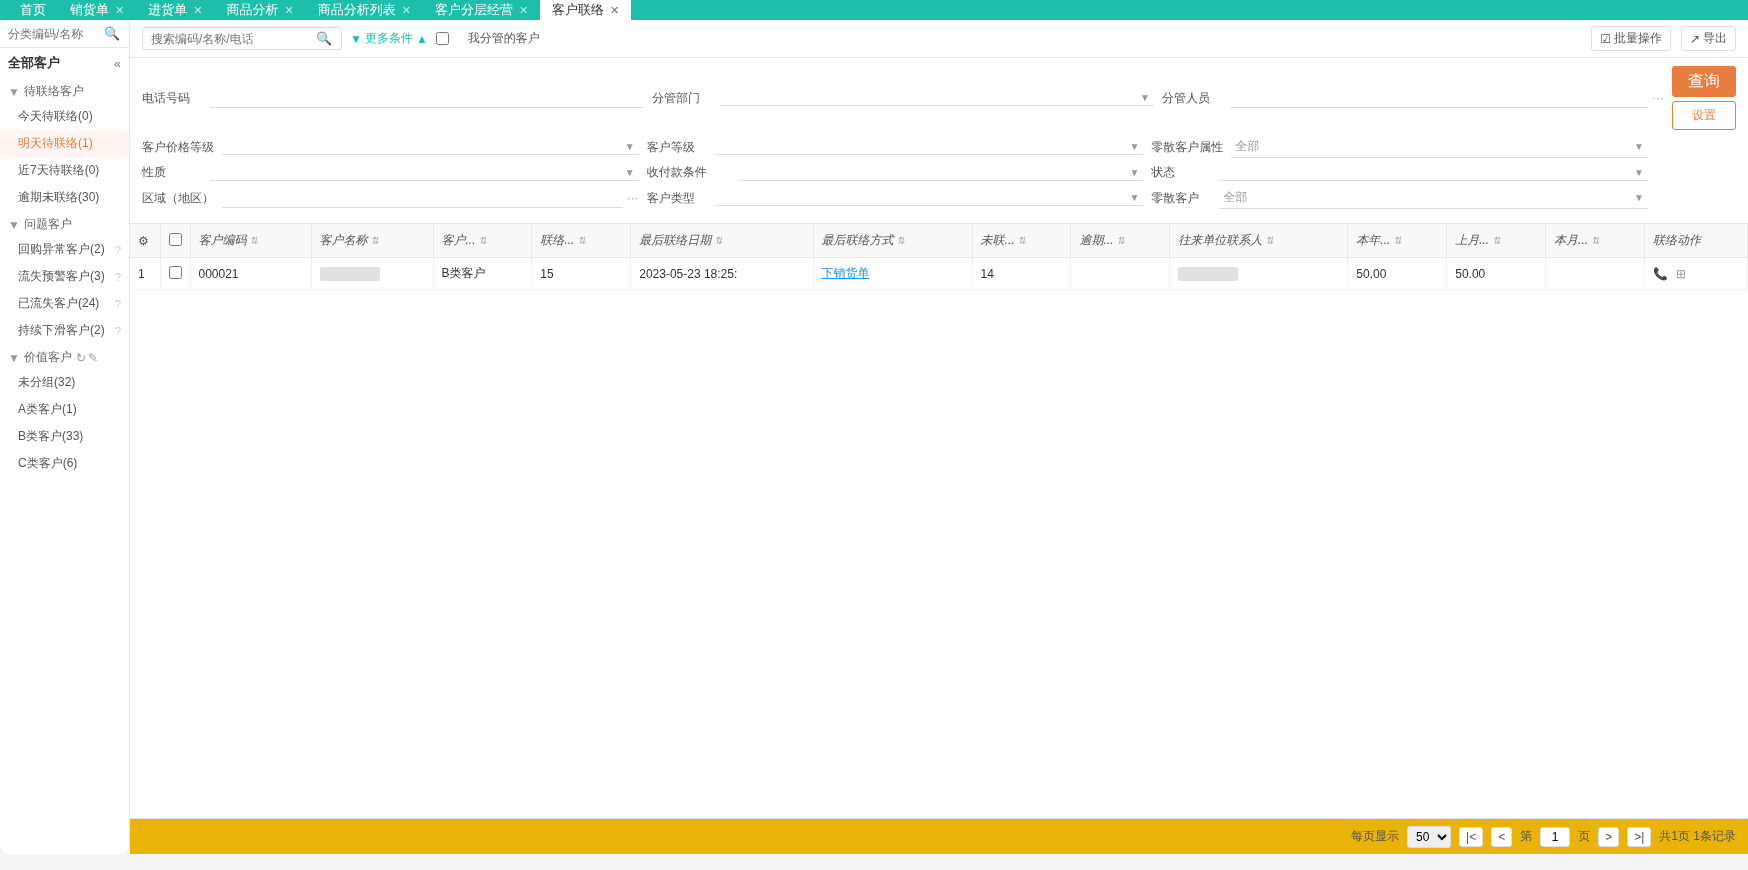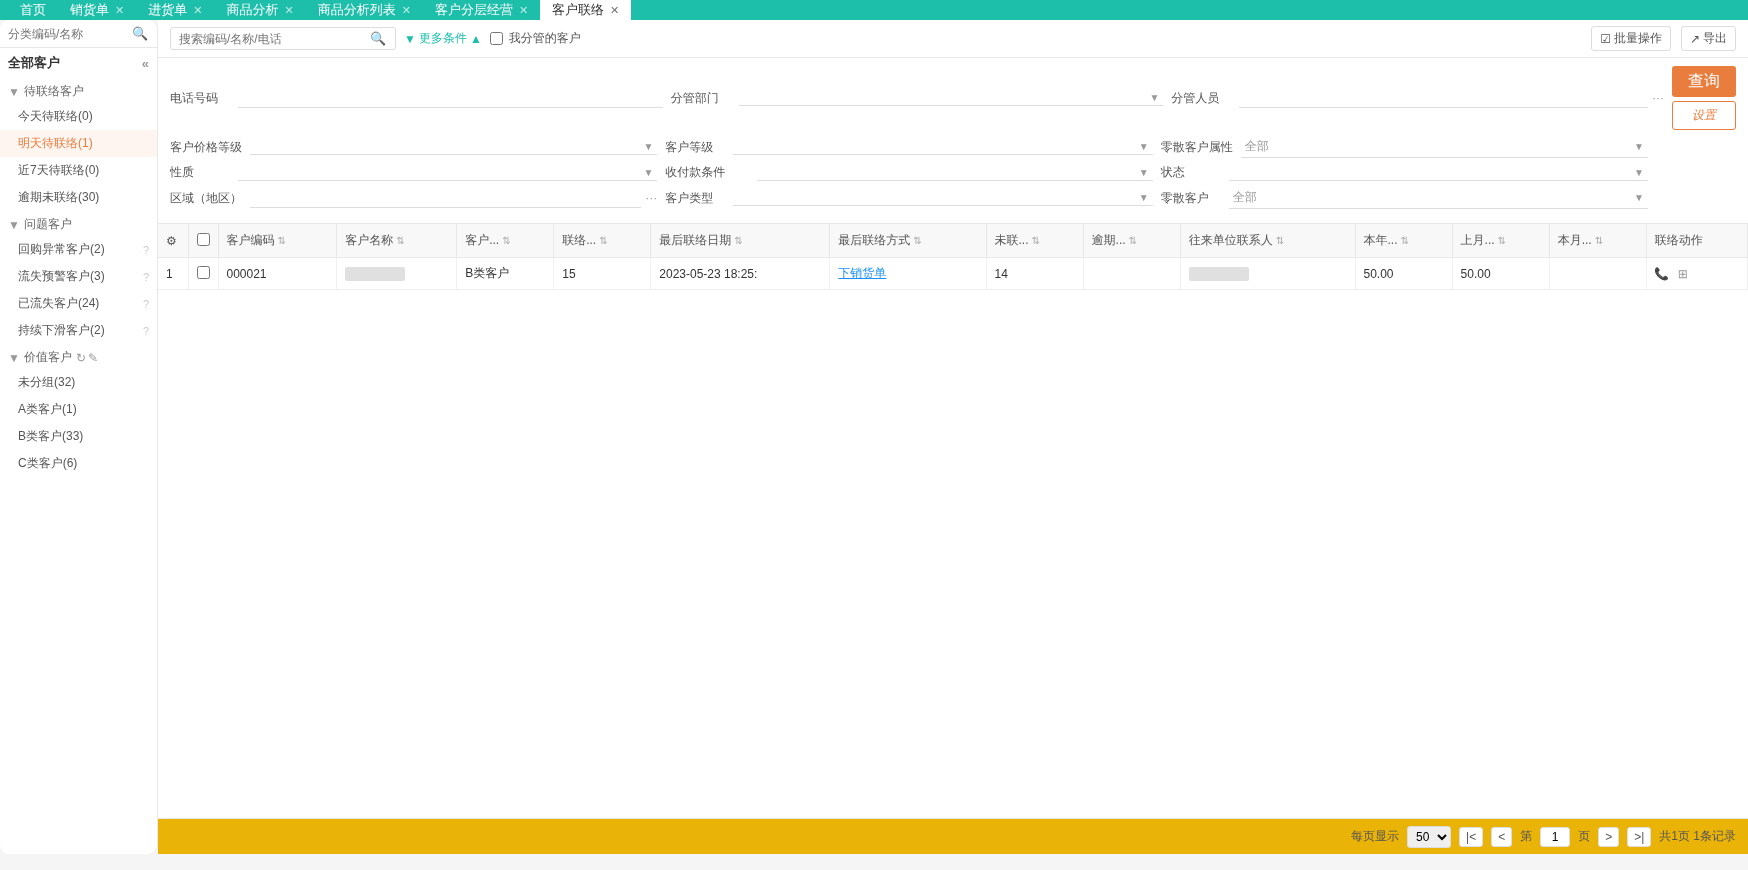--- a/index.html
+++ b/index.html
@@ -35,21 +35,21 @@
     }
 
     
     .main-layout {
       display: flex;
       height: calc(100vh - 36px);
     }
 
     
     .sidebar {
-      width: 158px;
+      width: 130px;
       background: #fff;
       border-right: 1px solid #e8e8e8;
       overflow-y: auto;
       flex-shrink: 0;
       border-radius: 9px;
     }
     .sidebar-search {
       display: flex;
       align-items: center;
       padding: 6px 8px;
@@ -118,41 +118,41 @@
       align-items: center;
       border-bottom: 1px solid #e8e8e8;
       gap: 8px;
     }
     .filter-search-box {
       display: flex;
       align-items: center;
       border: 1px solid #ddd;
       border-radius: 3px;
       padding: 3px 8px;
-      width: 226px;
+      width: 200px;
     }
     .filter-search-box input {
       border: none;
       outline: none;
       font-size: 12px;
       color: #999;
       width: 100%;
     }
     .filter-more-btn {
       display: flex;
       align-items: center;
       color: #1dbfaa;
       cursor: pointer;
       font-size: 12px;
       gap: 3px;
     }
     .filter-checkbox {
       display: flex;
       align-items: center;
-      gap: 6px;
+      gap: 19px;
       font-size: 12px;
       color: #555;
     }
     .filter-right {
       margin-left: auto;
       display: flex;
       gap: 10px;
     }
     .batch-btn, .export-btn {
       display: flex;
@@ -229,21 +229,20 @@
       font-size: 16px;
     }
     .set-btn {
       background: #fff;
       color: #e87d3e;
       border: 1px solid #e87d3e;
       border-radius: 3px;
       padding: 5px 16px;
       cursor: pointer;
       font-size: 12px;
-      font-style: italic;
     }
     .btn-group-right {
       display: flex;
       flex-direction: column;
       gap: 4px;
     }
 
     
     .table-area {
       flex: 1;
@@ -266,20 +265,21 @@
       font-weight: normal;
       color: #555;
       white-space: nowrap;
       border-right: 1px solid #e8e8e8;
       position: relative;
     }
     thead th .col-header {
       display: flex;
       align-items: center;
       gap: 3px;
+      font-style: italic;
     }
     thead th .sort-icon { color: #aaa; font-size: 10px; }
     tbody tr {
       border-bottom: 1px solid #f0f0f0;
     }
     tbody td {
       padding: 7px 8px;
       white-space: nowrap;
       color: #333;
       border-right: 1px solid #f0f0f0;

